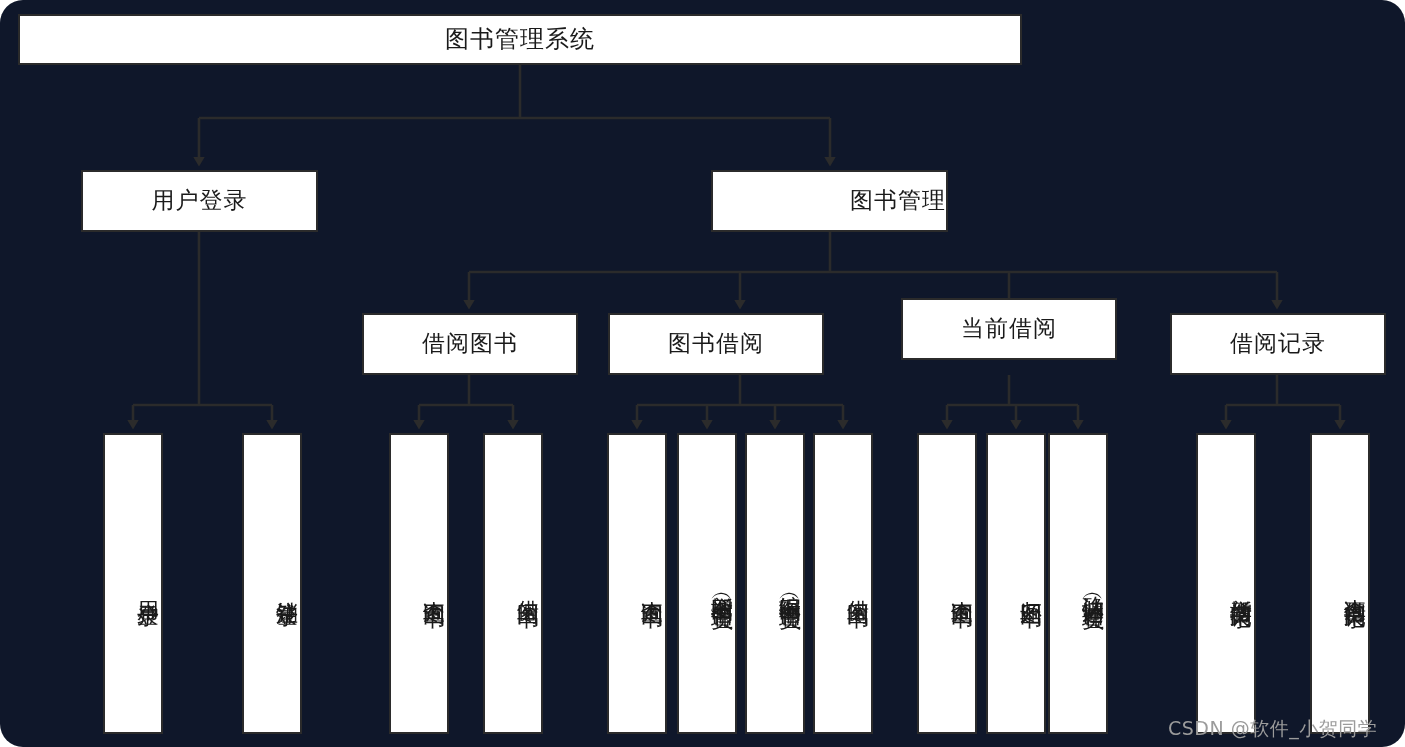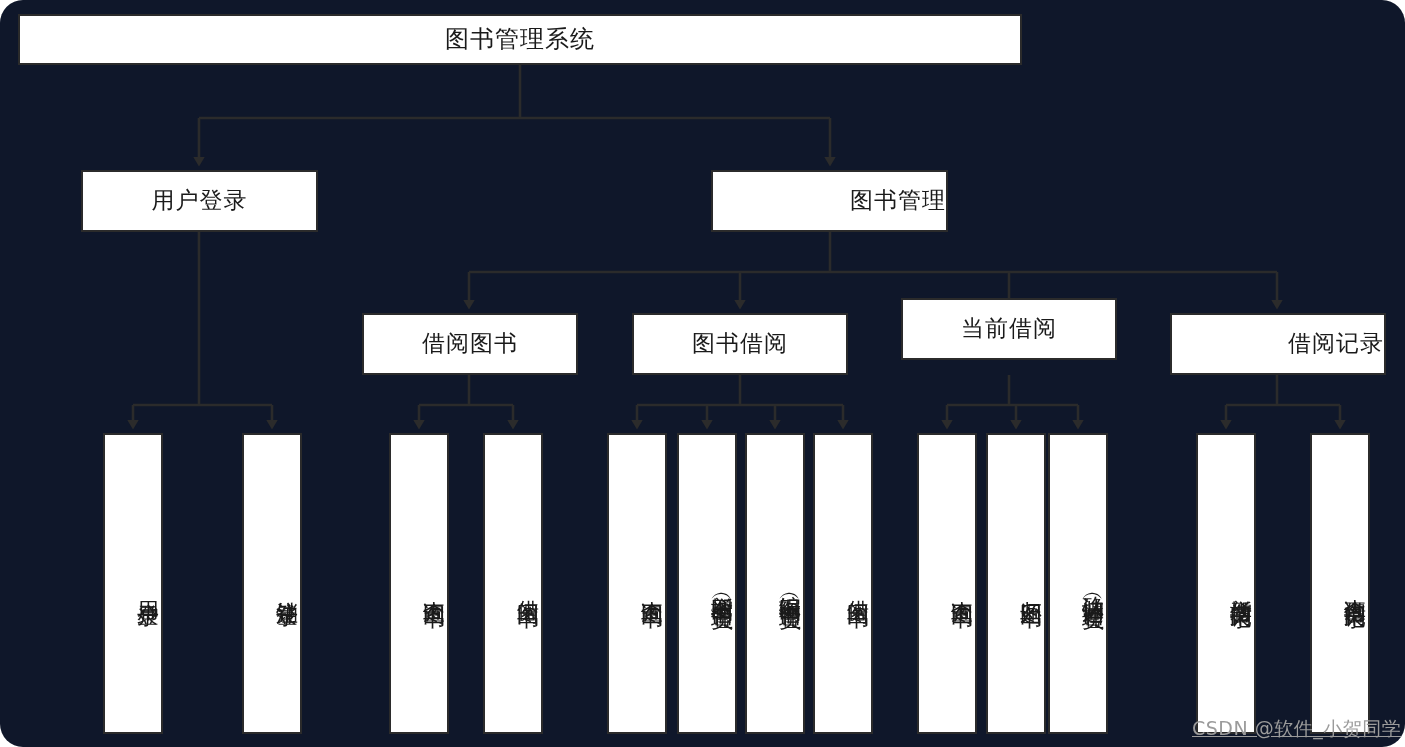--- a/index.html
+++ b/index.html
@@ -132,27 +132,27 @@
       </div>
       <div class="node node-h" style="left: 81px; top: 170px; width: 237px; height: 62px;">
         <span>用户登录</span>
       </div>
       <div class="node node-h" style="left: 711px; top: 170px; width: 237px; height: 62px; justify-content: flex-end;">
         <span>图书管理</span>
       </div>
       <div class="node node-h" style="left: 362px; top: 313px; width: 216px; height: 62px;">
         <span>借阅图书</span>
       </div>
-      <div class="node node-h" style="left: 632px; top: 313px; width: 216px; height: 62px;">
+      <div class="node node-h" style="left: 608px; top: 313px; width: 216px; height: 62px;">
         <span>图书借阅</span>
       </div>
       <div class="node node-h" style="left: 901px; top: 298px; width: 216px; height: 62px;">
         <span>当前借阅</span>
       </div>
-      <div class="node node-h" style="left: 1170px; top: 313px; width: 216px; height: 62px; justify-content: flex-end;">
+      <div class="node node-h" style="left: 1170px; top: 313px; width: 216px; height: 62px;">
         <span>借阅记录</span>
       </div>
       <div class="node node-v" style="left: 103px; top: 433px; width: 60px; height: 301px;">
         <span class="vlabel">用户登录</span>
       </div>
       <div class="node node-v" style="left: 242px; top: 433px; width: 60px; height: 301px;">
         <span class="vlabel">注销登录</span>
       </div>
       <div class="node node-v" style="left: 389px; top: 433px; width: 60px; height: 301px;">
         <span class="vlabel">查询图书</span>
@@ -182,15 +182,15 @@
         <span class="vlabel">确认归还（管理员）</span>
       </div>
       <div class="node node-v" style="left: 1196px; top: 433px; width: 60px; height: 301px;">
         <span class="vlabel">新增借阅记录</span>
       </div>
       <div class="node node-v" style="left: 1310px; top: 433px; width: 60px; height: 301px;">
         <span class="vlabel">查询借阅记录</span>
       </div>
     </div>
 
-  <div class="watermark" style="left: 1192px; top: 716px; text-decoration: underline;">CSDN @软件_小贺同学</div>
+  <div class="watermark" style="left: 1168px; top: 716px;">CSDN @软件_小贺同学</div>
 
 </div>
 
 </body></html>

